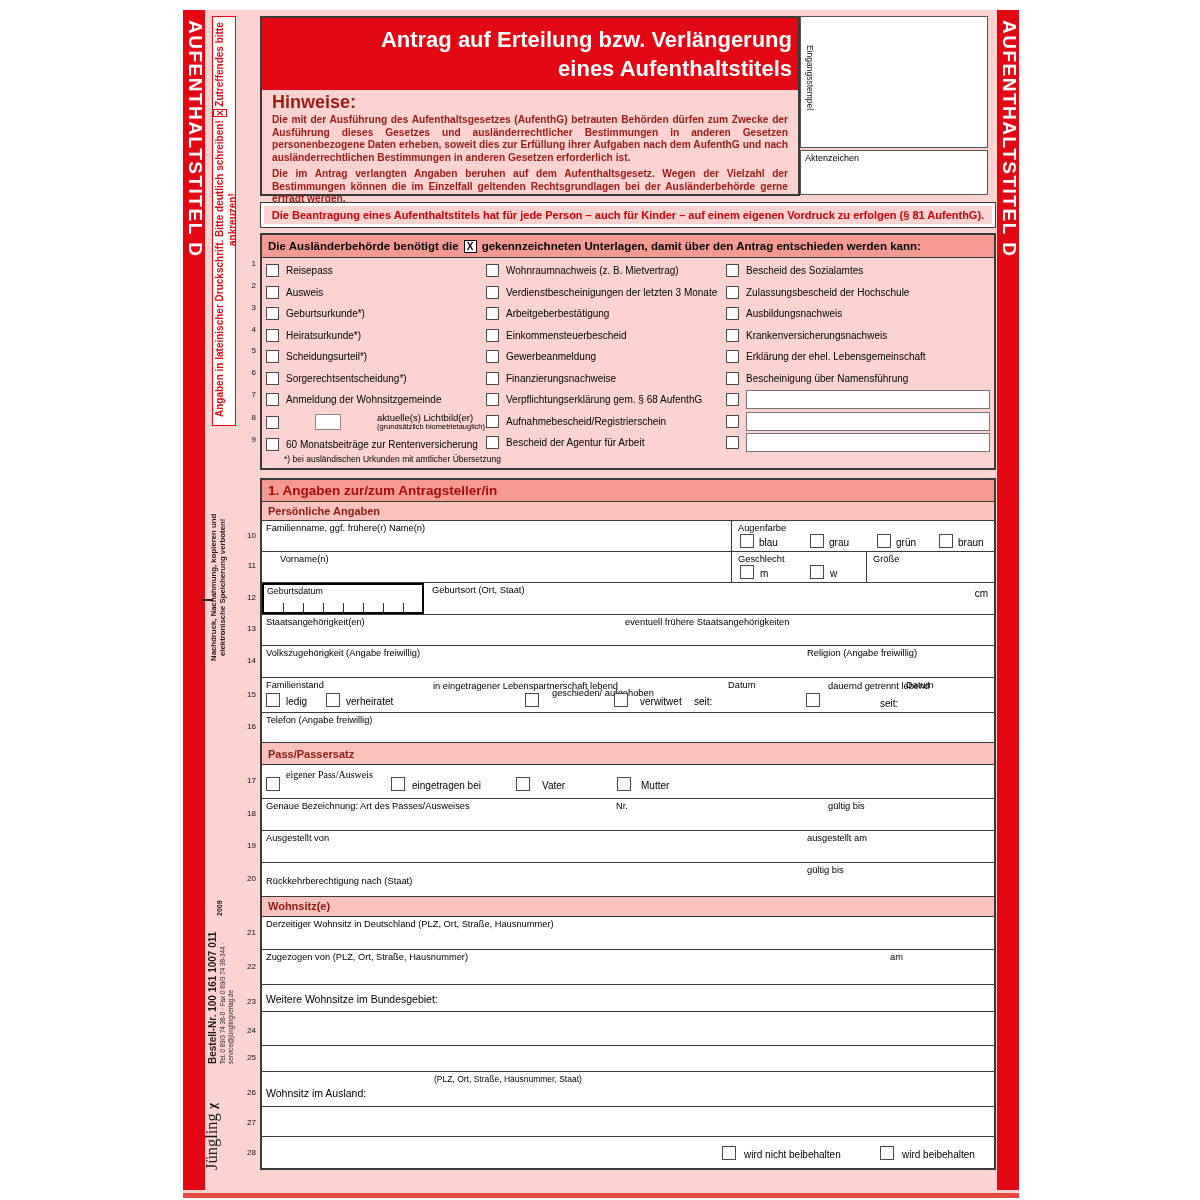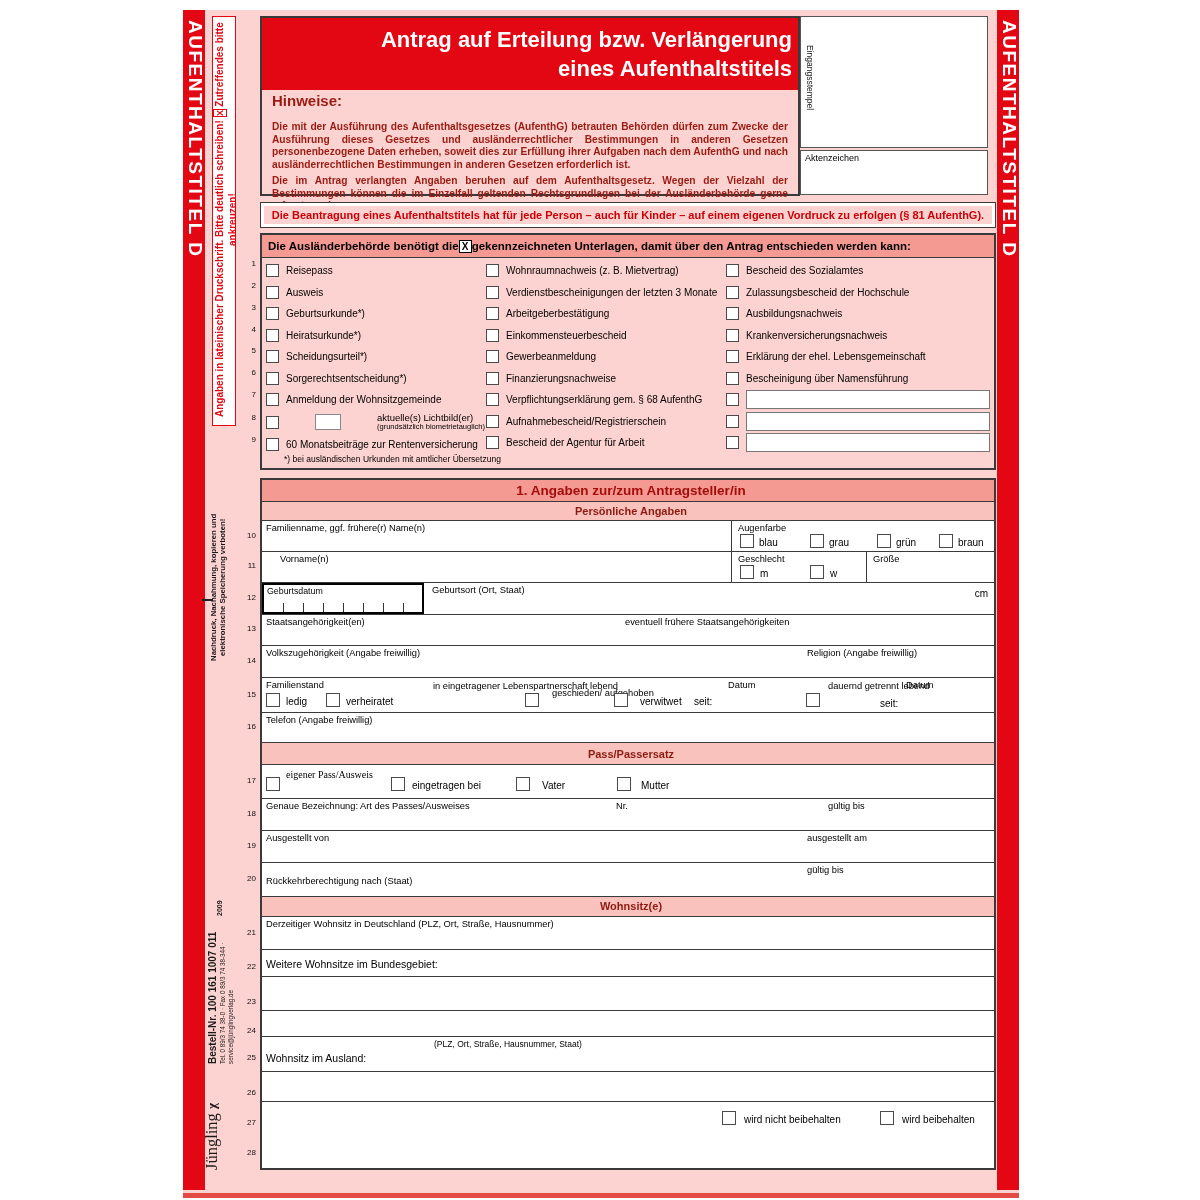--- a/index.html
+++ b/index.html
@@ -11,45 +11,45 @@
   .redbar{background:#e30613;}
   .vtd{writing-mode:vertical-rl;}
   .vtu{writing-mode:vertical-rl;transform:rotate(180deg);}
   .bartext{color:#fff;font-weight:bold;font-size:19px;letter-spacing:1.5px;}
   .cb{width:13px;height:13px;background:#fff;border:1px solid #4a4a4a;display:inline-block;flex:none;}
   .prel{white-space:pre-line;}
   
   .titlewrap{left:260px;top:16px;width:540px;height:180px;border:2px solid #3a3a3a;background:#fcd3d0;}
   .titlebox{background:#e30613;color:#fff;font-weight:bold;font-size:22px;line-height:29px;padding:7px 6px 7px 11px;height:72px;text-align:right;}
   .hinweise{padding:2px 10px 0 10px;color:#9b1a12;font-weight:bold;}
-  .hinweise h4{margin:0 0 12px 0;font-size:15px;}
+  .hinweise h4{margin:0 0 1px 0;font-size:18px;}
   .hinweise p{margin:0 0 3px 0;font-size:10.2px;line-height:12.7px;text-align:justify;}
   .stampbox{left:800px;top:16px;width:188px;height:132px;background:#fff;border:1px solid #555;}
   .aktenbox{left:800px;top:150px;width:188px;height:45px;background:#fff;border:1px solid #555;}
   .banner{left:260px;top:202px;width:736px;height:26px;background:#fcd3d0;border:1px solid #3a3a3a;
           box-shadow:inset 0 0 0 3px #fff;color:#cc0007;font-weight:bold;font-size:11px;
           display:flex;align-items:center;justify-content:center;white-space:nowrap;}
   
   .clbox{left:260px;top:233px;width:736px;height:237px;border:2px solid #3a3a3a;background:#fcd3d0;}
   .clhead{height:23px;background:#f59a93;border-bottom:1px solid #3a3a3a;display:flex;align-items:center;
-          padding-left:6px;font-size:11.5px;font-weight:bold;color:#000;white-space:nowrap;}
+          gap:5px;padding-left:6px;font-size:11.5px;font-weight:bold;color:#000;white-space:nowrap;}
   .xbox{width:13px;height:13px;background:#fff;border:1.5px solid #000;font-size:10px;font-weight:bold;
         display:inline-flex;align-items:center;justify-content:center;flex:none;}
   .clbody{position:relative;height:208px;}
   .clcol{position:absolute;top:2px;}
   .clrow{height:21.5px;display:flex;align-items:center;gap:7px;font-size:10px;white-space:nowrap;}
   .wbox{flex:1;height:19px;background:#fff;border:1px solid #777;margin-right:2px;}
   .countbox{width:26px;height:16px;background:#fff;border:1px solid #888;flex:none;}
   .photowrap{line-height:9px;}
   .photowrap .a{font-size:9.5px;display:block;}
   .photowrap .b{font-size:7.5px;display:block;}
   .clfoot{position:absolute;left:22px;top:196px;font-size:8.5px;white-space:nowrap;}
   
   .maintab{left:260px;top:478px;width:736px;height:692px;border:2px solid #3a3a3a;background:#fff;
-           display:flex;flex-direction:column;text-align:center;}
+           display:flex;flex-direction:column;}
   .bar1{height:22px;background:#f59a93;color:#a50d0b;font-weight:bold;font-size:13.5px;
         padding:3px 0 0 6px;border-bottom:1px solid #3a3a3a;}
   .sbar{height:19px;background:#f9c2bc;color:#8d1a10;font-weight:bold;font-size:11px;
         padding:3px 0 0 6px;border-bottom:1px solid #3a3a3a;}
   .frow{border-bottom:1px solid #3a3a3a;position:relative;display:flex;}
   .frow:last-child{border-bottom:none;}
   .cell{position:relative;border-right:1px solid #3a3a3a;height:100%;}
   .cell:last-child{border-right:none;}
   .lab{position:absolute;font-size:9.3px;white-space:nowrap;}
   .big{font-size:10.5px;}
@@ -413,20 +413,24 @@
     <span class="lab" style="left:4px;top:13px;">Rückkehrberechtigung nach (Staat)</span>
     <span class="lab" style="left:545px;top:2px;">gültig bis</span>
   </div>
 
   <div class="sbar" style="height:20px;">Wohnsitz(e)</div>
 
   <div class="frow" style="height:33px;">
     <span class="lab" style="left:4px;top:2px;">Derzeitiger Wohnsitz in Deutschland (PLZ, Ort, Straße, Hausnummer)</span>
   </div>
 
+  <div class="frow" style="height:35px;">
+    <span class="lab" style="left:4px;top:2px;">Zugezogen von (PLZ, Ort, Straße, Hausnummer)</span>
+    <span class="lab" style="left:628px;top:2px;">am</span>
+  </div>
 
   <div class="frow" style="height:27px;">
     <span class="lab big" style="left:4px;top:8px;">Weitere Wohnsitze im Bundesgebiet:</span>
   </div>
 
   <div class="frow" style="height:34px;"></div>
   <div class="frow" style="height:26px;"></div>
 
   <div class="frow" style="height:35px;">
     <span class="lab" style="left:172px;top:2px;font-size:8.5px;">(PLZ, Ort, Straße, Hausnummer, Staat)</span>

